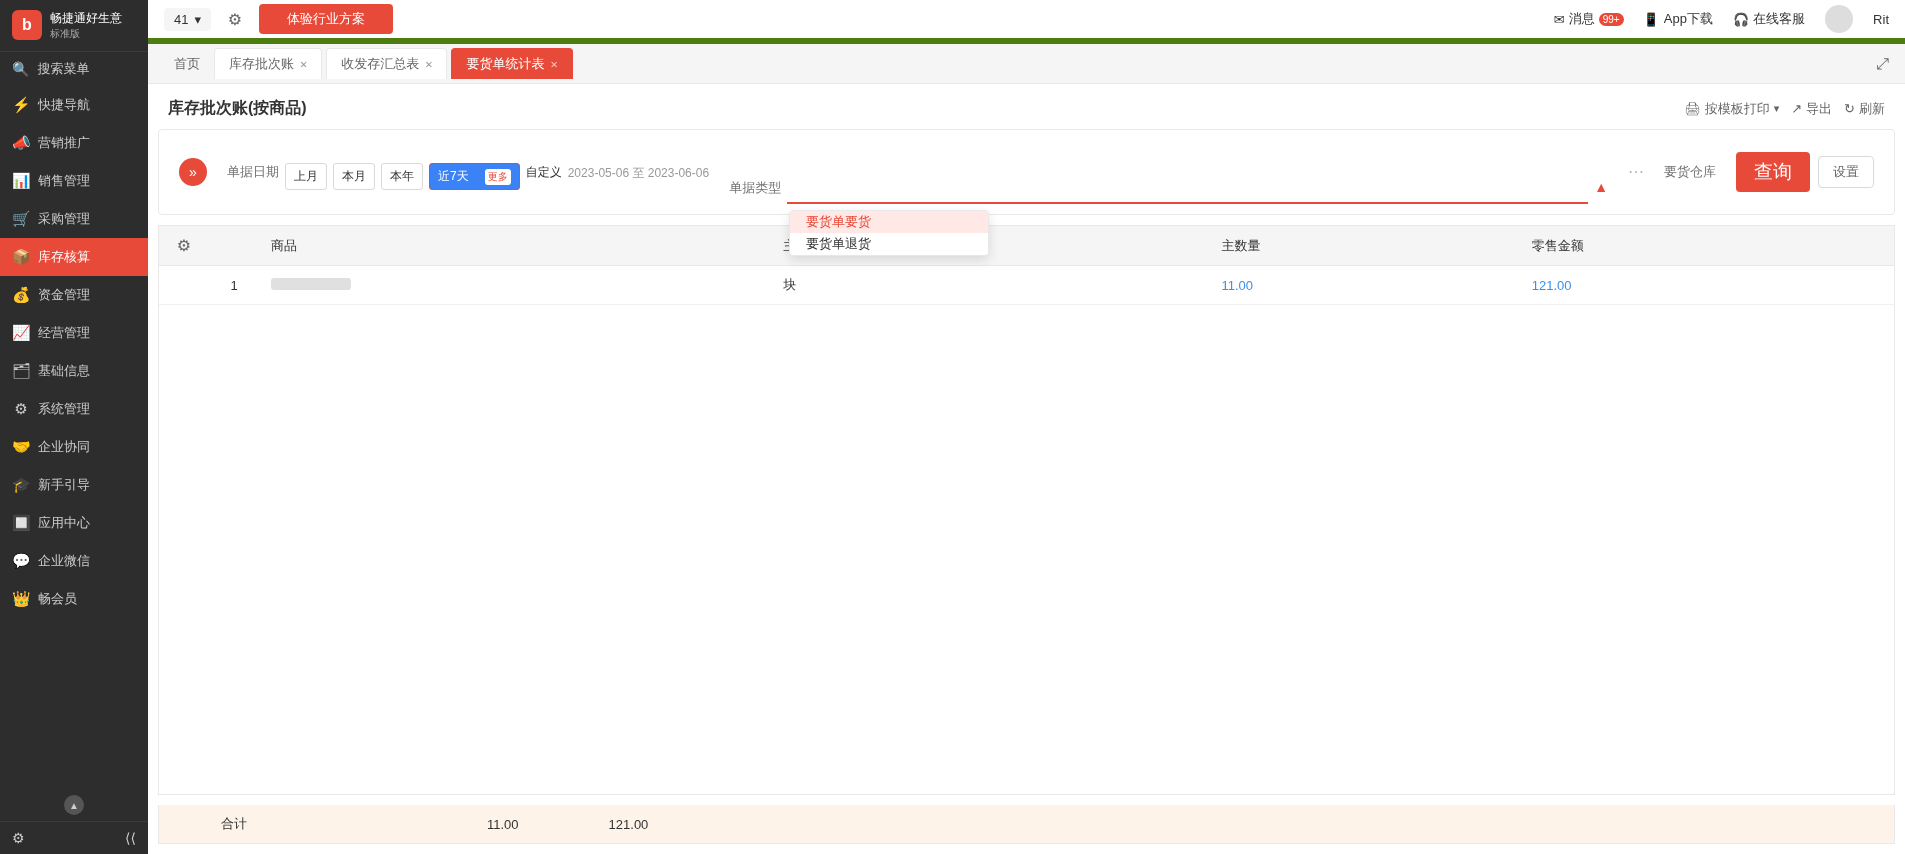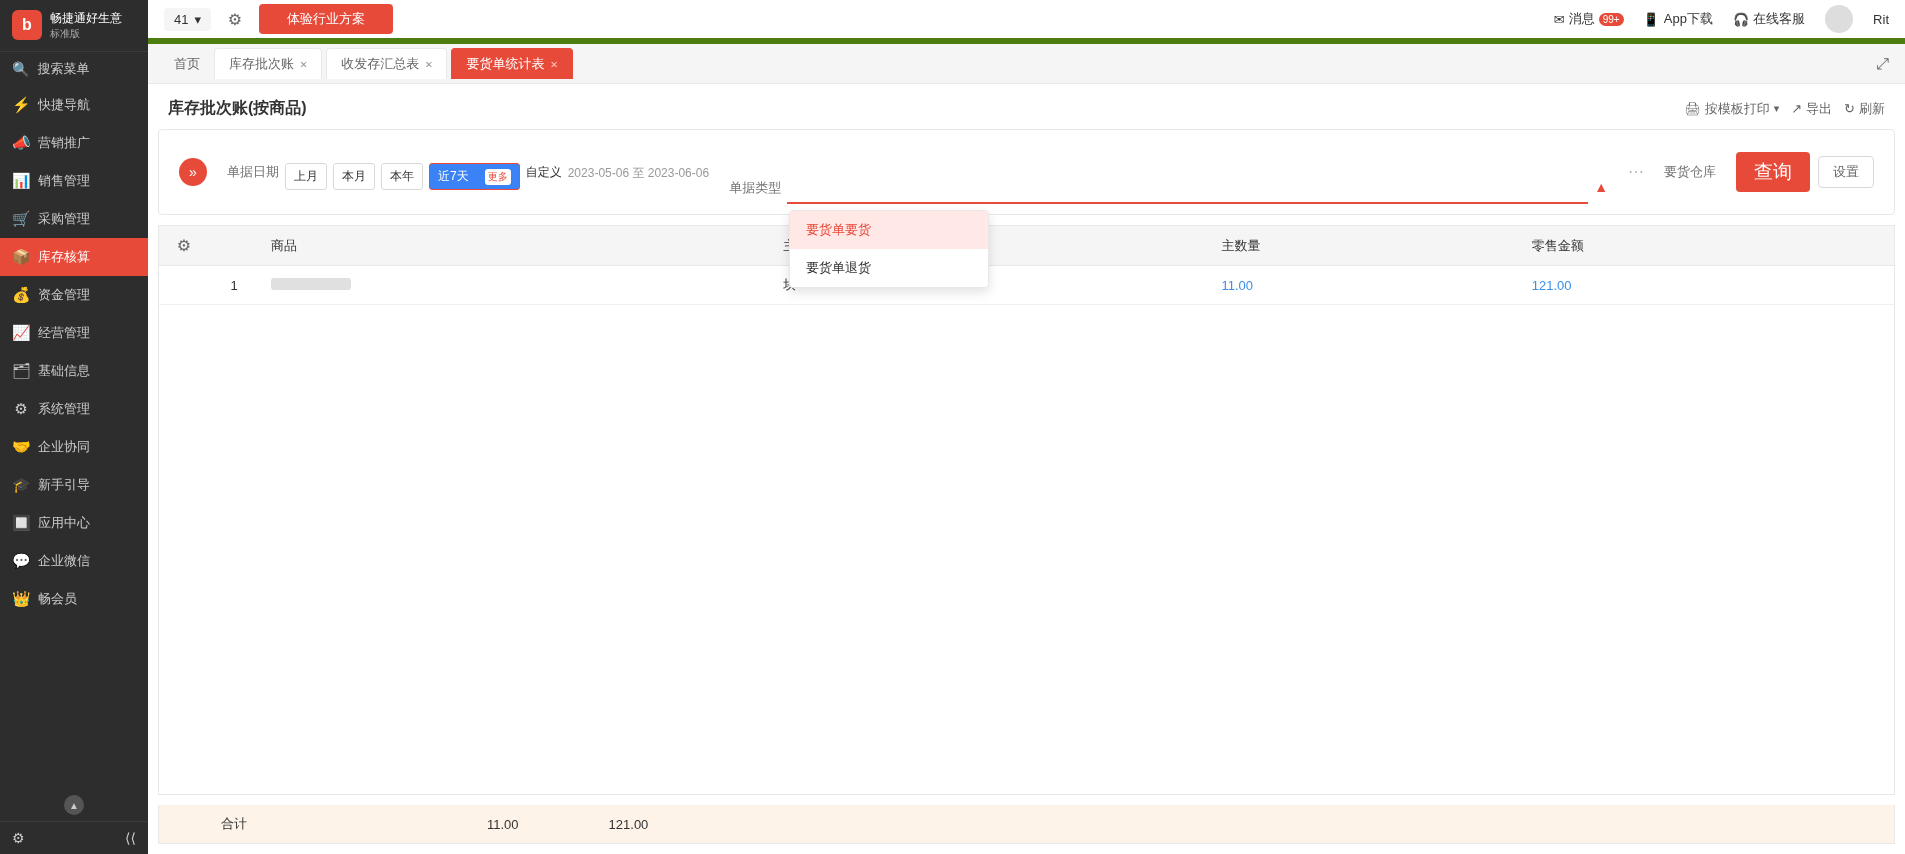--- a/index.html
+++ b/index.html
@@ -399,21 +399,21 @@
       top: 80px;
       left: 630px;
       background: #fff;
       border: 1px solid #e8e8e8;
       border-radius: 4px;
       box-shadow: 0 4px 12px rgba(0,0,0,0.12);
       z-index: 100;
       min-width: 200px;
     }
     .dropdown-item {
-      padding: 10px 16px;
+      padding: 2px 16px;
       cursor: pointer;
       font-size: 13px;
       color: #333;
     }
     .dropdown-item.selected { background: #ffe8e6; color: #e84a3a; }
 
     
     .table-wrapper {
       flex: 1;
       margin: 10px;

